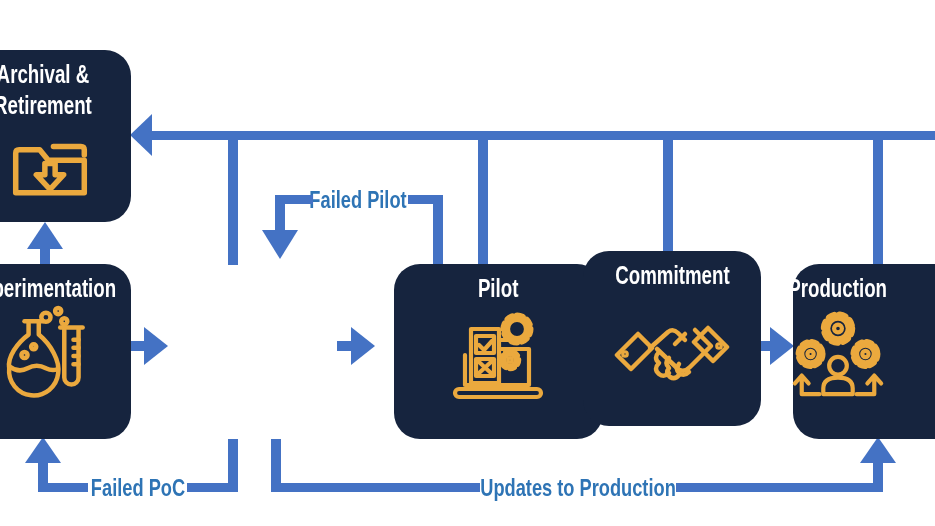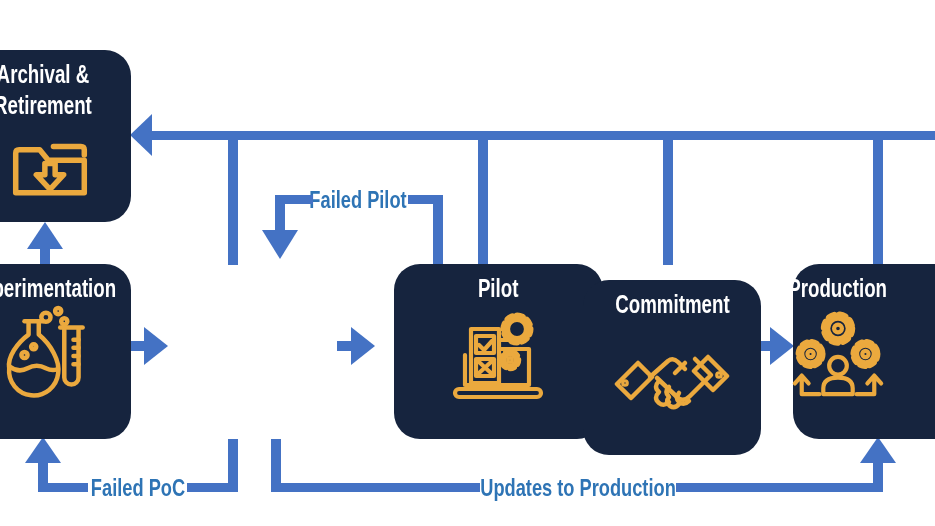--- a/index.html
+++ b/index.html
@@ -134,21 +134,21 @@
 
         <rect x="22" y="22" width="28" height="54"></rect>
         <rect x="27" y="29" width="18" height="17"></rect>
         <path d="M30 38 l5 5 8 -9"></path>
         <rect x="27" y="52" width="18" height="17"></rect>
         <path d="M30 55 l12 11 M42 55 l-12 11"></path>
       </g>
     </svg>
   </div>
 
-  <div class="stage" style="left:583px;top:280px;width:178px;height:175px">
+  <div class="stage" style="left:583px;top:251px;width:178px;height:175px">
     <div class="stage-title">Commitment</div>
     <svg class="icon" width="116" height="70" viewBox="0 0 116 70" style="margin-top:22px">
       <g class="stroked" stroke-width="4.5">
 
         <path d="M3 42 L24 21 l14 14 -21 21 Z"></path>
         <circle cx="11" cy="41" r="1.6"></circle>
 
         <path d="M113 34 L94 15 80 29 l19 19 Z"></path>
         <circle cx="105" cy="33" r="1.6"></circle>
 

